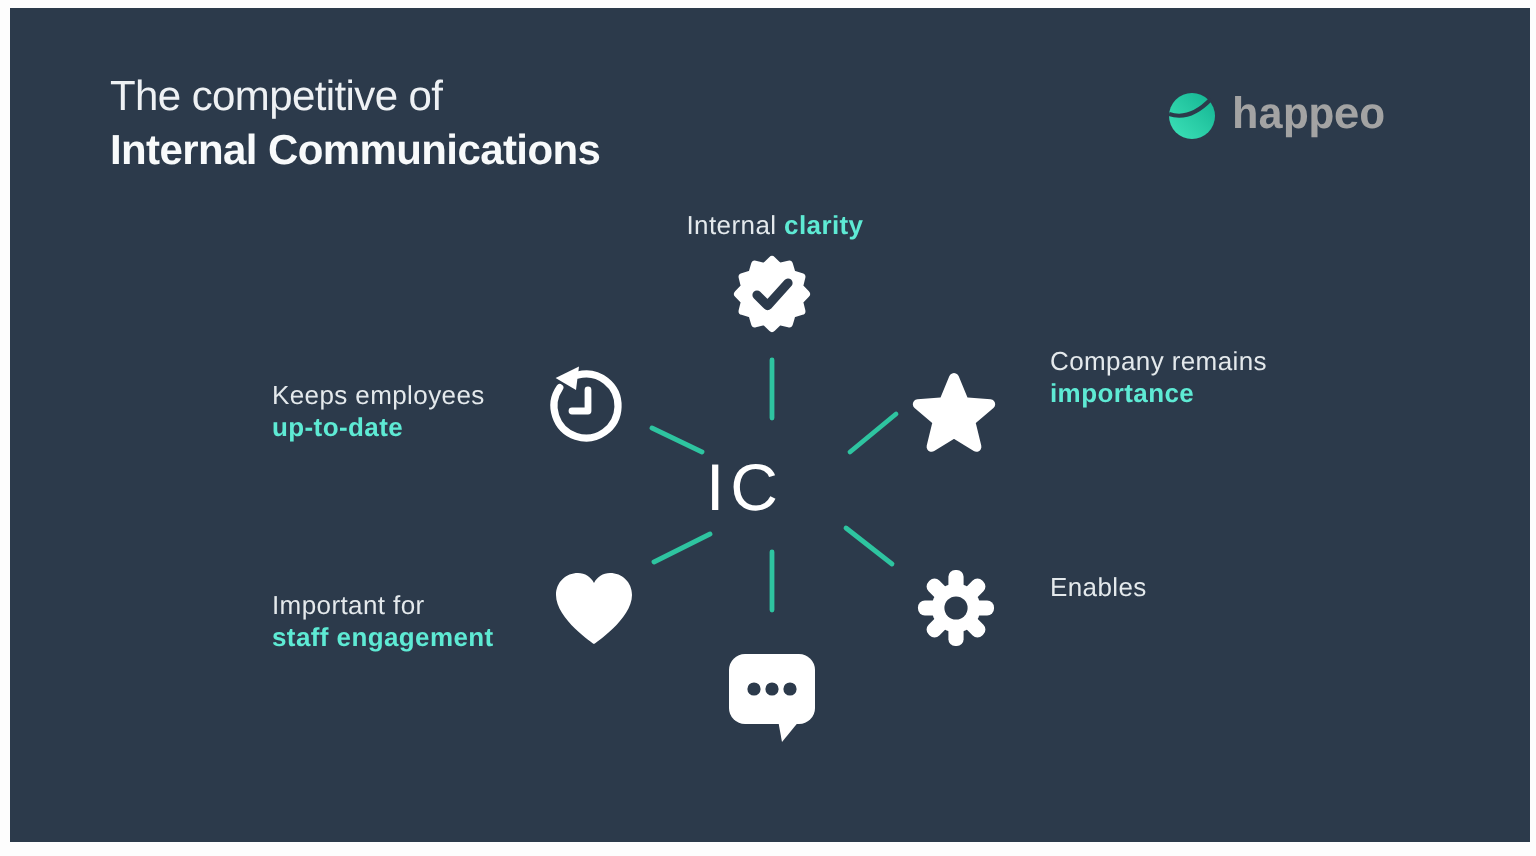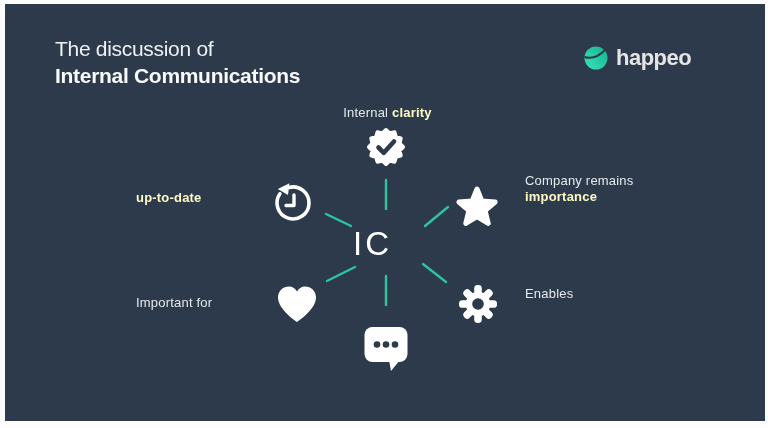--- a/index.html
+++ b/index.html
@@ -12,50 +12,50 @@
   .slide{
     position:absolute;left:5px;top:4px;width:760px;height:417px;
     background:#2c3a4b;
   }
   .abs{position:absolute;}
   
   .title{left:50px;top:31px;color:#eef1f4;font-size:21px;line-height:27px;letter-spacing:-0.3px;}
   .title .t2{font-weight:700;color:#f8fafb;}
   
   .logo{left:578px;top:41px;display:flex;align-items:center;gap:7px;}
-  .logo-text{color:#e5e5e5;font-weight:700;font-size:22px;letter-spacing:-0.5px;}
+  .logo-text{color:#a3a3a3;font-weight:700;font-size:22px;letter-spacing:-0.5px;font-family:Liberation Mono, monospace;}
   
   .hub{left:348px;top:221px;width:70px;text-align:left;color:#ffffff;
        font-size:33px;font-weight:400;letter-spacing:3px;}
   
   .spokes{left:300px;top:160px;}
   
   .label{font-size:13px;line-height:15.5px;letter-spacing:0.2px;color:#e4e9ec;}
-  .label b{font-weight:700;color:#fef9c3;}
+  .label b{font-weight:700;color:#5eead4;}
   .lbl-clarity{left:310px;top:101px;width:145px;text-align:center;}
   .lbl-competitive{left:520px;top:169px;}
   .lbl-culture{left:520px;top:282px;}
   .lbl-feedback{left:339px;top:368px;}
   .lbl-engagement{left:131px;top:291px;}
   .lbl-uptodate{left:131px;top:186px;}
   
   .ic-badge{left:359px;top:121px;}
   .ic-star{left:447px;top:178px;}
   .ic-gear{left:450px;top:277px;}
   .ic-bubble{left:357px;top:320px;}
   .ic-heart{left:269px;top:277px;}
   .ic-clock{left:267px;top:178px;}
 </style>
 </head>
 <body>
 
 <div class="slide">
 
   <div class="abs title">
-    <div class="t1">The discussion of</div>
+    <div class="t1">The competitive of</div>
     <div class="t2">Internal Communications</div>
   </div>
 
   <div class="abs logo">
     <svg width="26" height="26" viewBox="0 0 26 26">
       <defs>
         <linearGradient id="lg" x1="0" y1="1" x2="1" y2="0">
           <stop offset="0" stop-color="#3ee3b9"></stop>
           <stop offset="1" stop-color="#12b391"></stop>
         </linearGradient>
@@ -131,19 +131,21 @@
     <b>importance</b>
   </div>
 
   <div class="abs label lbl-culture">
     <div>Enables</div>
   </div>
 
 
   <div class="abs label lbl-engagement">
     <div>Important for</div>
+    <b>staff engagement</b>
   </div>
 
   <div class="abs label lbl-uptodate">
+    <div>Keeps employees</div>
     <b>up-to-date</b>
   </div>
 
 </div>
 
 </body></html>

